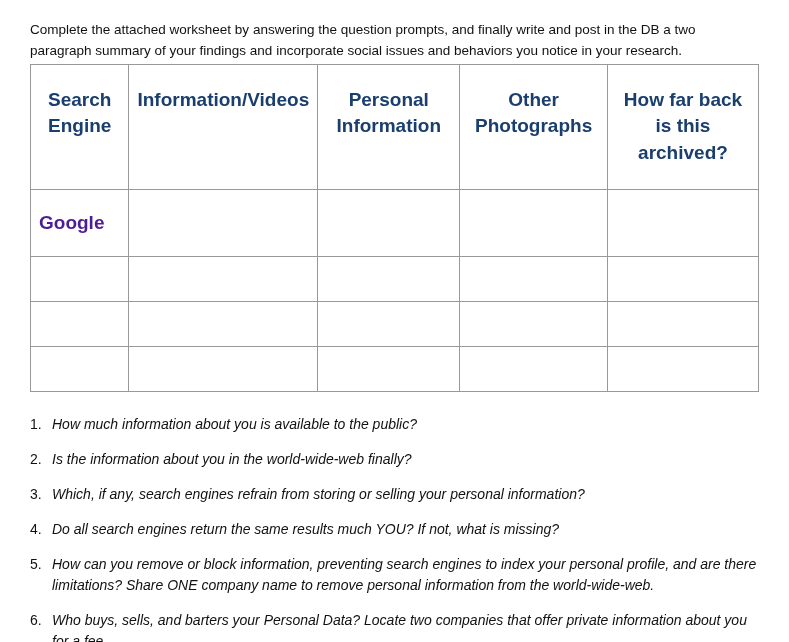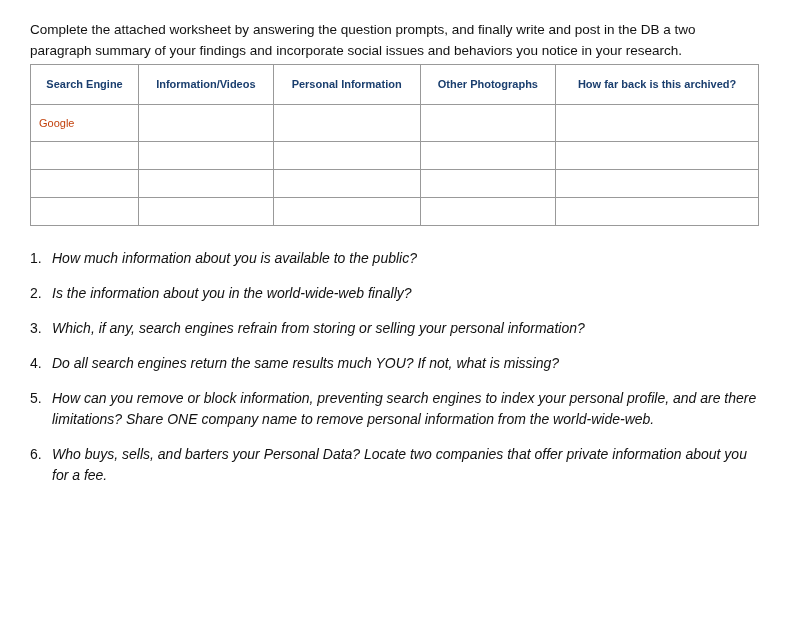--- a/index.html
+++ b/index.html
@@ -30,39 +30,39 @@
     }
 
     table {
       width: 100%;
       border-collapse: collapse;
       border: 1.5px solid #999;
     }
 
     th, td {
       border: 1.5px solid #999;
-      padding: 12px 8px;
+      padding: 22px 8px;
       vertical-align: top;
-      font-size: 11px;
+      font-size: 19px;
     }
 
     thead th {
       font-weight: bold;
       color: #1a3e6e;
       background: #fff;
       line-height: 1.4;
     }
 
     tbody td {
       height: 28px;
     }
 
     tbody tr:first-child td:first-child {
-      color: #c2410c;
-      font-weight: normal;
+      color: #4c1d95;
+      font-weight: bold;
       margin-left: 8px;
     }
 
     .questions-list {
       list-style: none;
       padding: 0;
       margin: 0;
     }
 
     .questions-list li {

